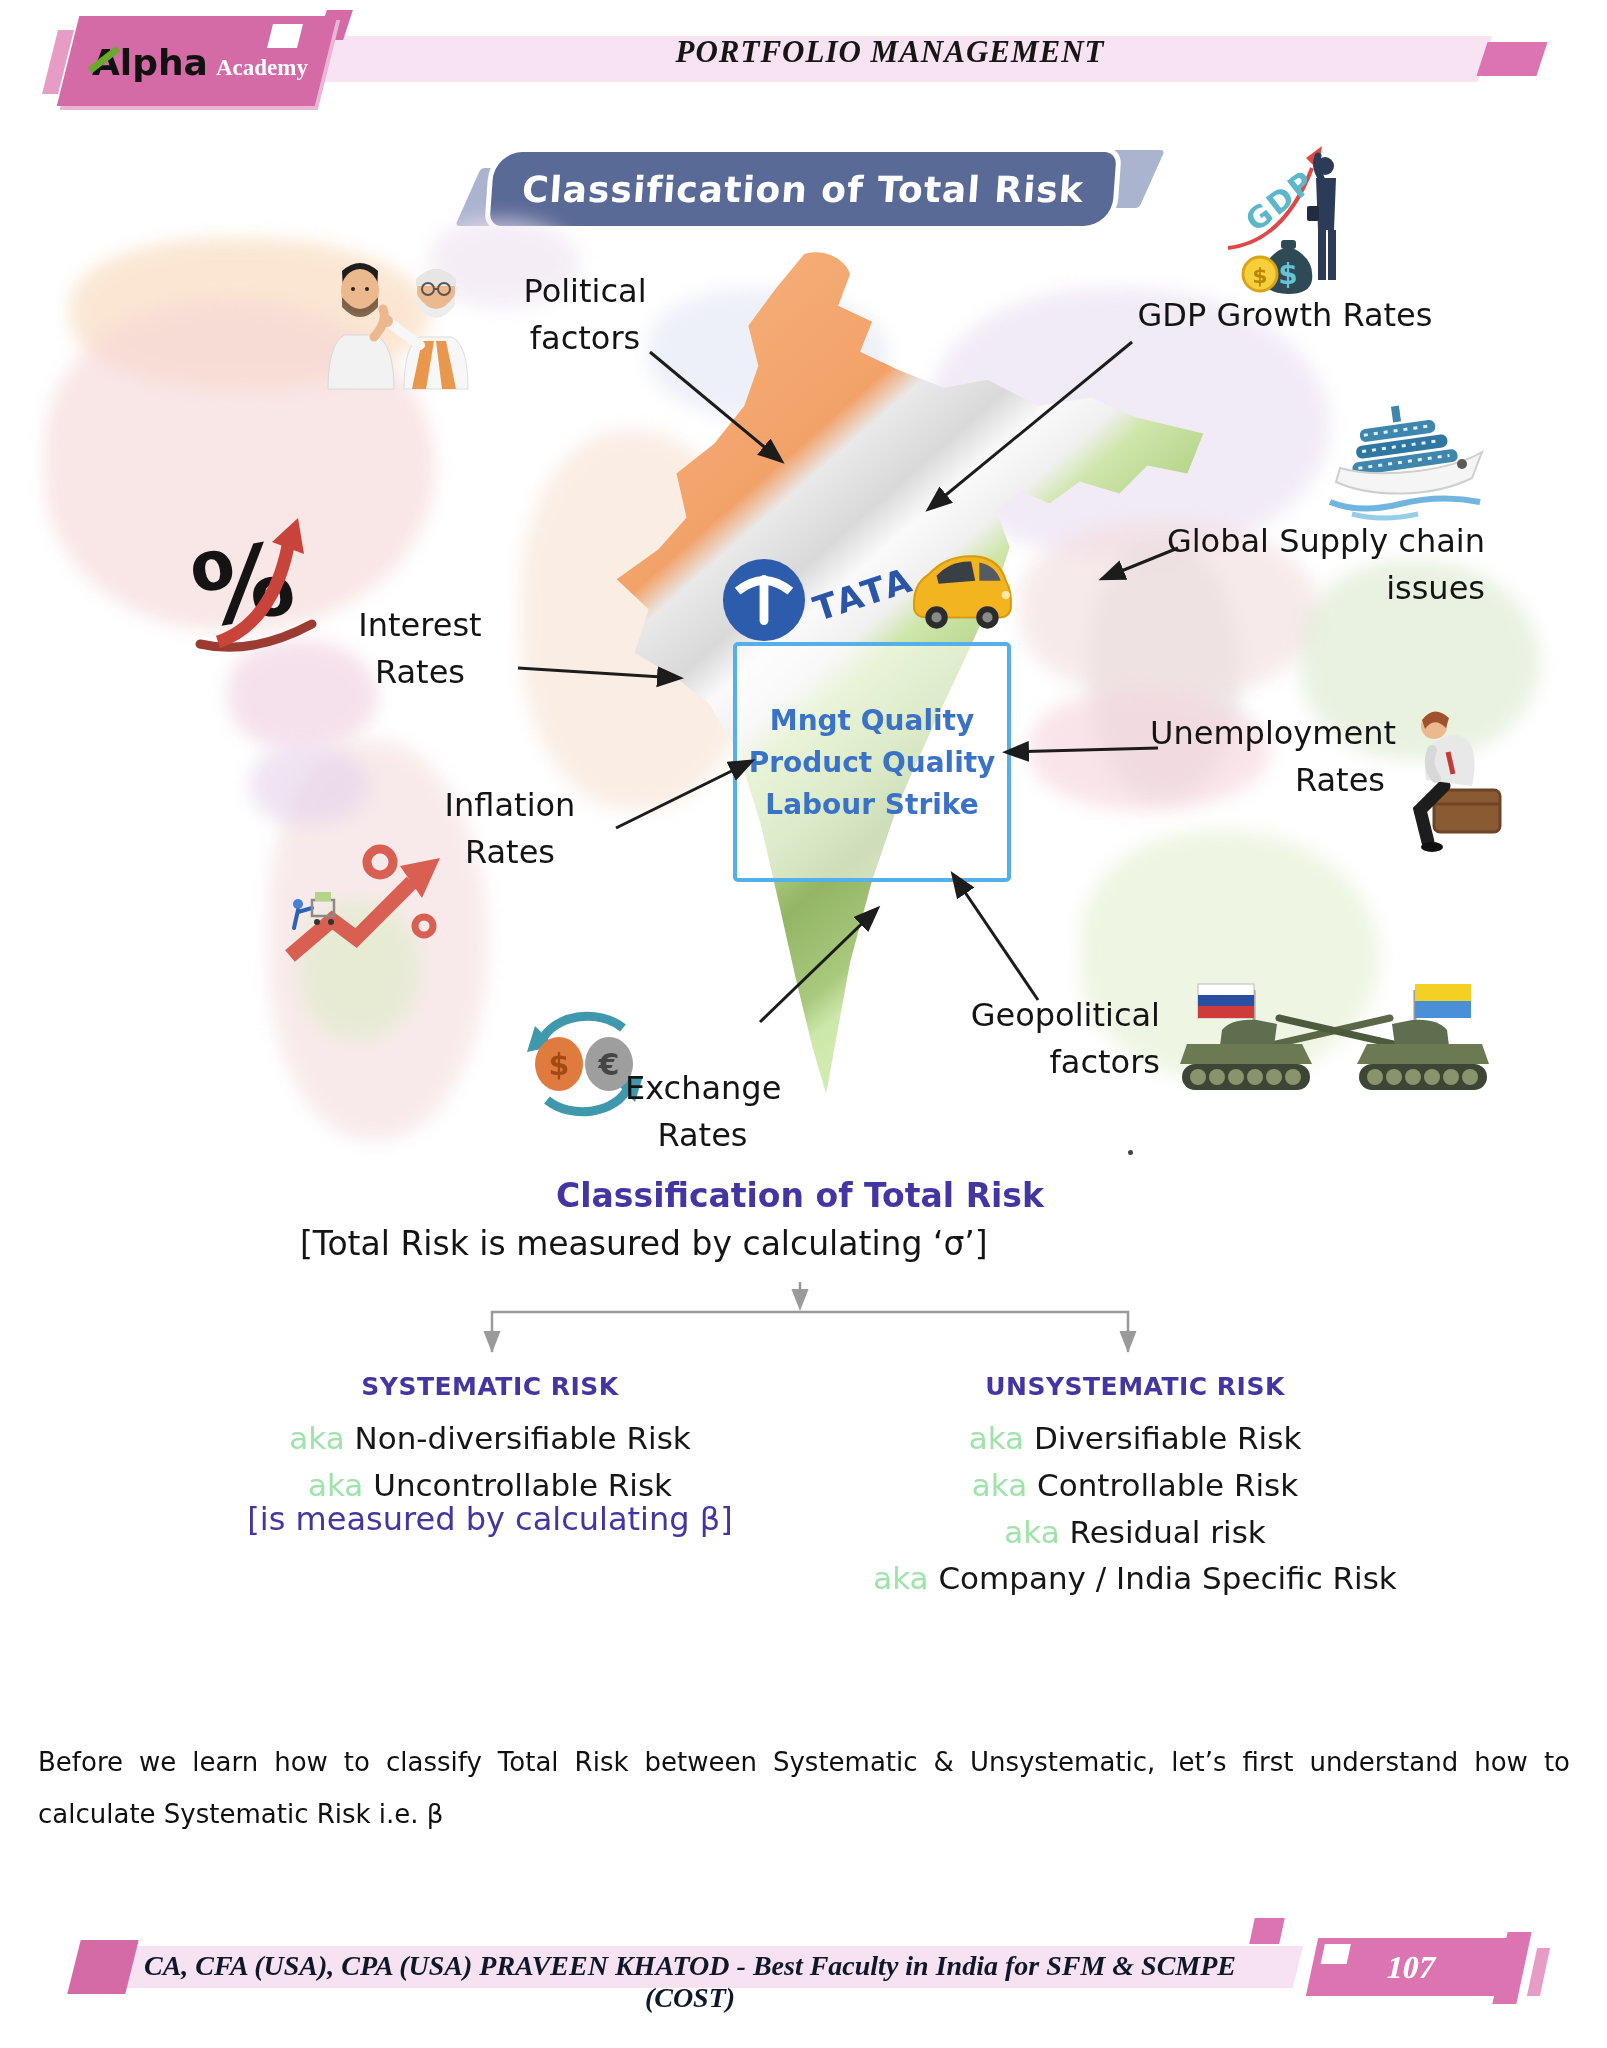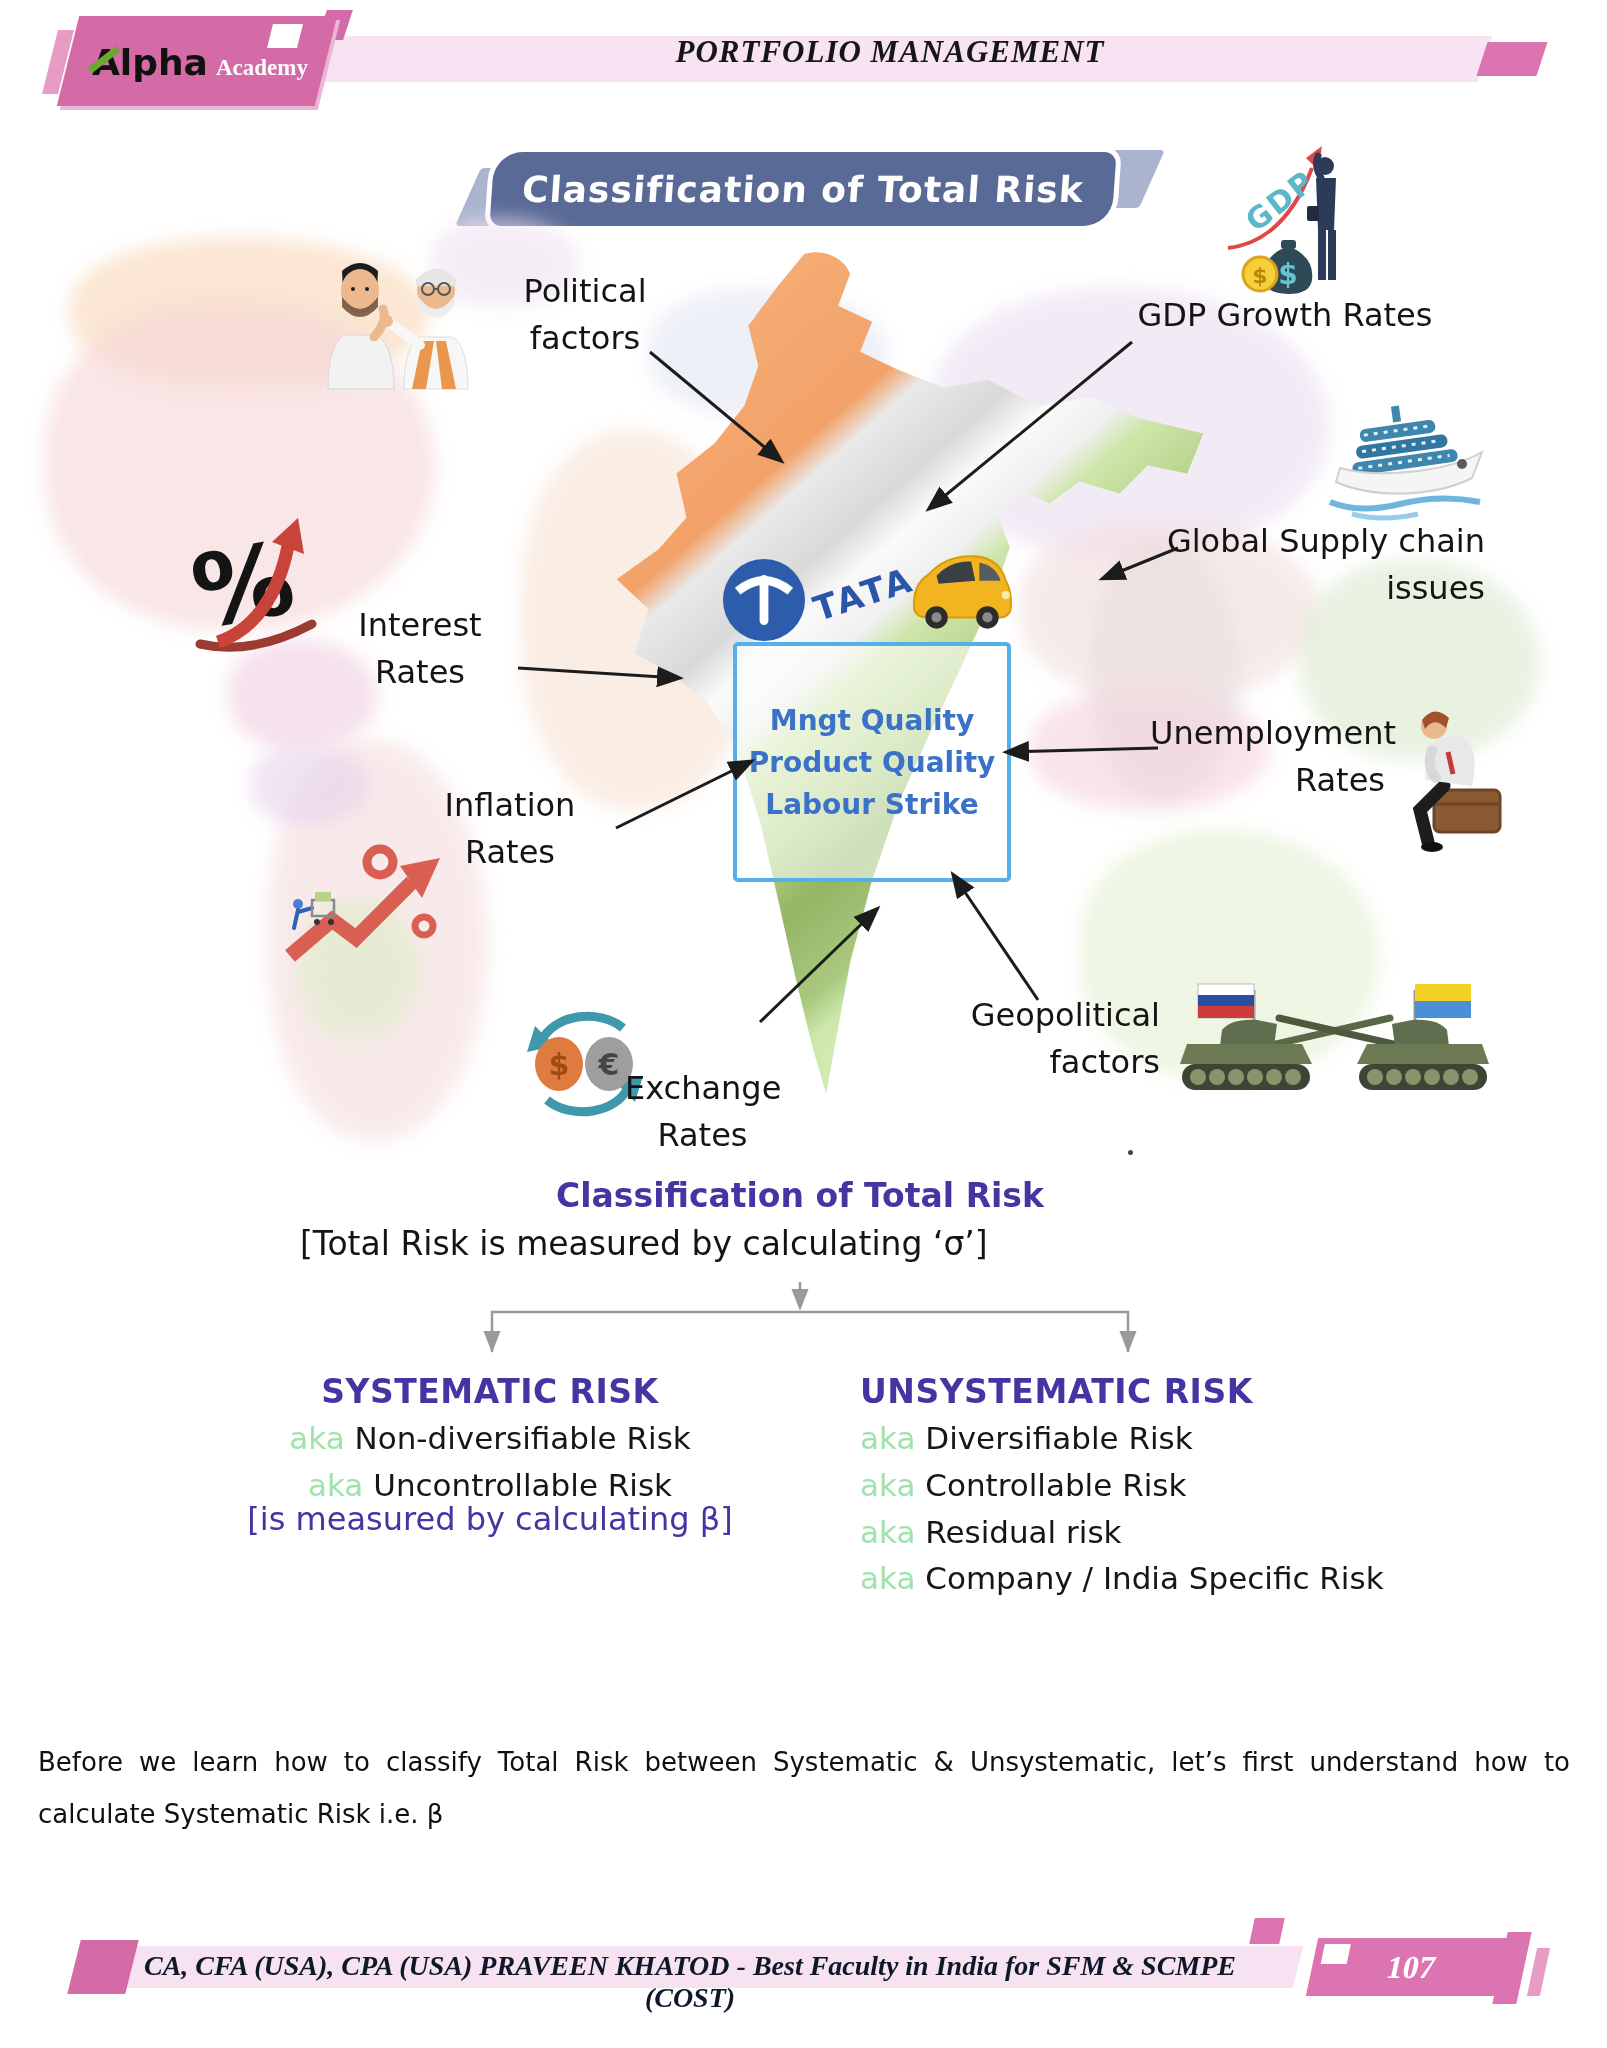--- a/index.html
+++ b/index.html
@@ -43,26 +43,26 @@
               justify-content:center;gap:9px;text-align:center;}
   .center-box div{font-size:28px;font-weight:700;color:#3a72c8;}
   .tata-word{position:absolute;left:812px;top:574px;transform:rotate(-18deg);font-weight:700;
              font-size:34px;color:#2b55a8;letter-spacing:3px;}
 
   
   .tree-title{position:absolute;left:400px;top:1176px;width:800px;text-align:center;
               font-size:33px;font-weight:700;color:#4336a3;}
   .tree-sub{position:absolute;left:300px;top:1224px;width:1000px;text-align:left;font-size:33px;color:#141414;}
   .col-line{position:absolute;font-size:31px;color:#161616;}
-  .col-title{font-size:33px;font-weight:700;color:#4336a3;letter-spacing:.5px;}
+  .col-title{font-size:25px;font-weight:700;color:#4336a3;letter-spacing:.5px;}
   .aka{color:#9fe3ab;}
   .measure{color:#4336a3;font-size:32px;}
   .measure sup{font-size:19px;}
   .lcol{left:215px;width:550px;text-align:center;}
-  .rcol{left:860px;width:550px;}
+  .rcol{left:860px;width:550px;text-align:center;}
   .small-dot{position:absolute;left:1128px;top:1150px;width:5px;height:5px;border-radius:50%;background:#444;}
 
   
   .para{position:absolute;left:38px;top:1736px;width:1532px;font-size:26px;line-height:52px;
         color:#101010;text-align:justify;}
 
   
   .ftr-strip{position:absolute;left:78px;top:1946px;width:1220px;height:42px;background:#f7e2f1;transform:skewX(-14deg);}
   .ftr-left-acc{position:absolute;left:74px;top:1940px;width:58px;height:54px;background:#d46ba6;transform:skewX(-14deg);}
   .ftr-text{position:absolute;left:110px;top:1950px;width:1160px;text-align:center;

